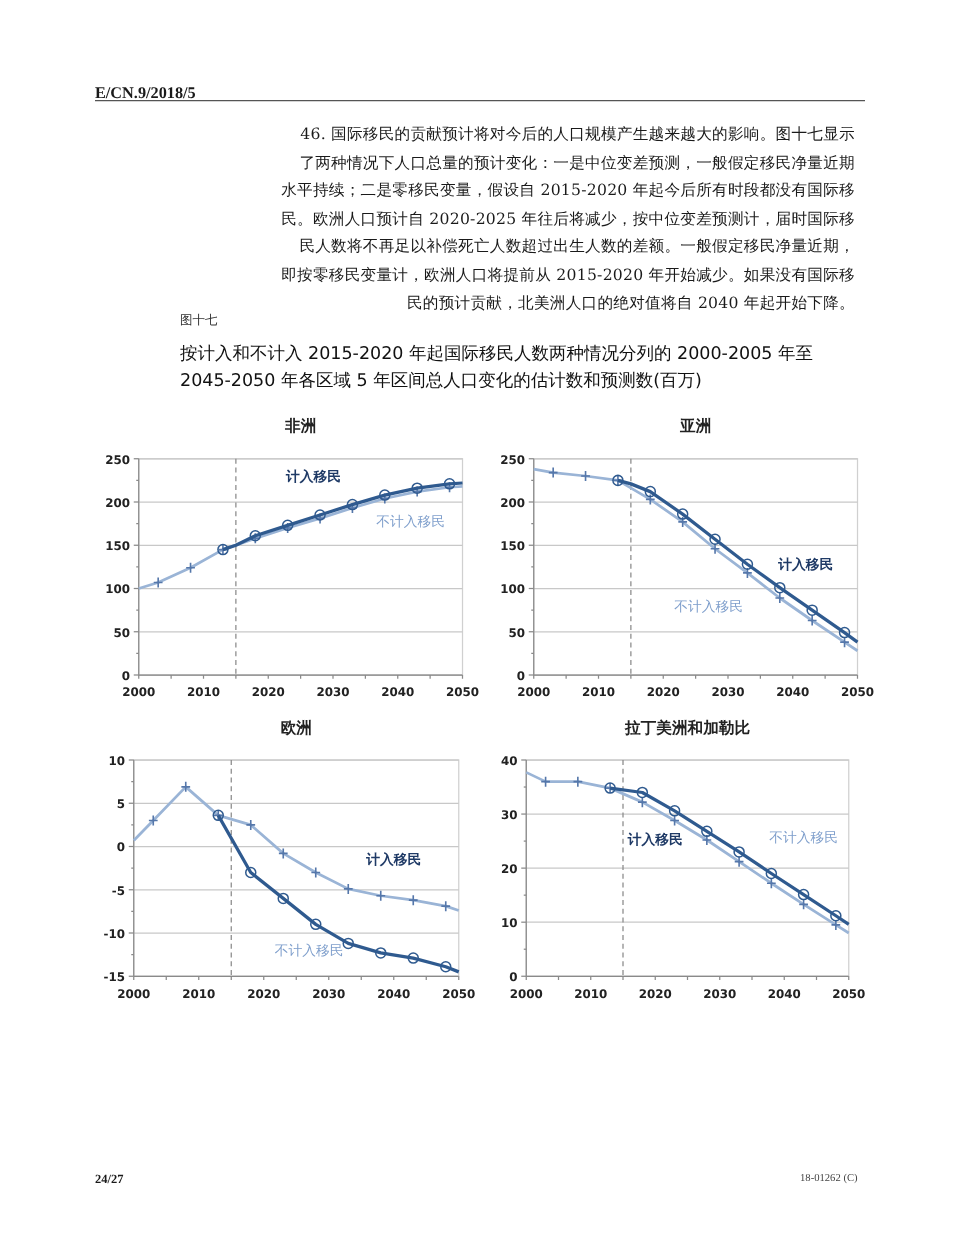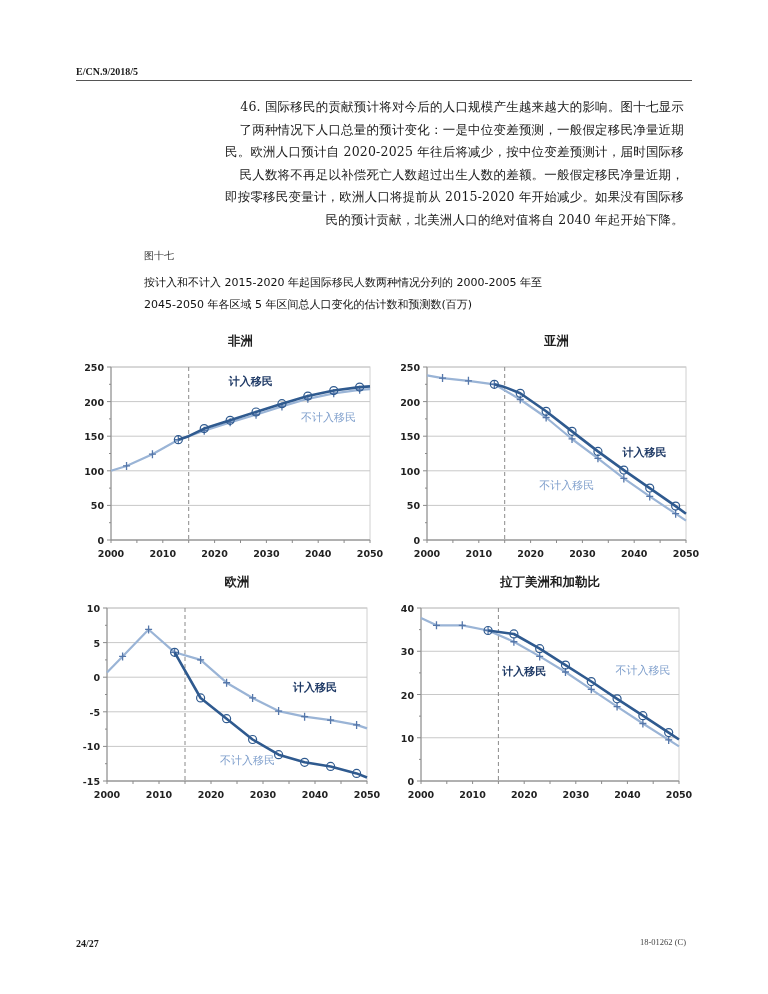--- a/index.html
+++ b/index.html
@@ -1,37 +1,38 @@
 <!DOCTYPE html>
 <html><head>
 <meta charset="utf-8">
 <style>
   html, body { margin:0; padding:0; background:#ffffff; }
   body { width:768px; height:994px; position:relative; overflow:hidden; font-family:"DejaVu Serif", serif; color:#1a1a1a; }
-  .doc-id { position:absolute; left:76px; top:66px; font-family:"Liberation Serif", serif; font-weight:bold; font-size:10px; }
+  .doc-id { position:absolute; left:76px; top:66px; font-family:"Liberation Serif", serif; font-weight:bold; font-size:13px; }
   .rule { position:absolute; left:76px; top:80px; width:616px; height:1px; background:#555; }
   .para { position:absolute; left:144px; top:96px; width:540px; font-family:"DejaVu Serif", serif; font-size:12.5px; line-height:22.5px; letter-spacing:0.2px; }
   .para p { margin:0; white-space:nowrap;text-align:right; }
   .fig-label { position:absolute; left:144px; top:249px; font-size:10px; color:#333; }
-  .fig-title { position:absolute; left:144px; top:272px; font-family:"DejaVu Sans", sans-serif; font-size:11px; line-height:22px; color:#111; }
+  .fig-title { position:absolute; left:144px; top:272px; font-family:"DejaVu Sans", sans-serif; font-size:14px; line-height:22px; color:#111; }
   .fig-title div { white-space:nowrap; }
   .chart { position:absolute; }
   .chart svg { display:block; overflow:visible; }
   .footer-left { position:absolute; left:76px; top:938px; font-family:"Liberation Serif", serif; font-weight:bold; font-size:10px; }
   .footer-right { position:absolute; left:640px; top:937px; font-family:"Liberation Serif", serif; font-size:8.5px; color:#444; }
 </style>
 </head>
 <body>
 
 <div class="doc-id">E/CN.9/2018/5</div>
 <div class="rule"></div>
 
 <div class="para">
   <p>46.  国际移民的贡献预计将对今后的人口规模产生越来越大的影响。图十七显示</p>
   <p>了两种情况下人口总量的预计变化：一是中位变差预测，一般假定移民净量近期</p>
+  <p>水平持续；二是零移民变量，假设自 2015-2020 年起今后所有时段都没有国际移</p>
   <p>民。欧洲人口预计自 2020-2025 年往后将减少，按中位变差预测计，届时国际移</p>
   <p>民人数将不再足以补偿死亡人数超过出生人数的差额。一般假定移民净量近期，</p>
   <p>即按零移民变量计，欧洲人口将提前从 2015-2020 年开始减少。如果没有国际移</p>
   <p>民的预计贡献，北美洲人口的绝对值将自 2040 年起开始下降。</p>
 </div>
 
 <div class="fig-label">图十七</div>
 <div class="fig-title">
   <div>按计入和不计入 2015-2020 年起国际移民人数两种情况分列的 2000-2005 年至</div>
   <div>2045-2050 年各区域 5 年区间总人口变化的估计数和预测数(百万)</div>

